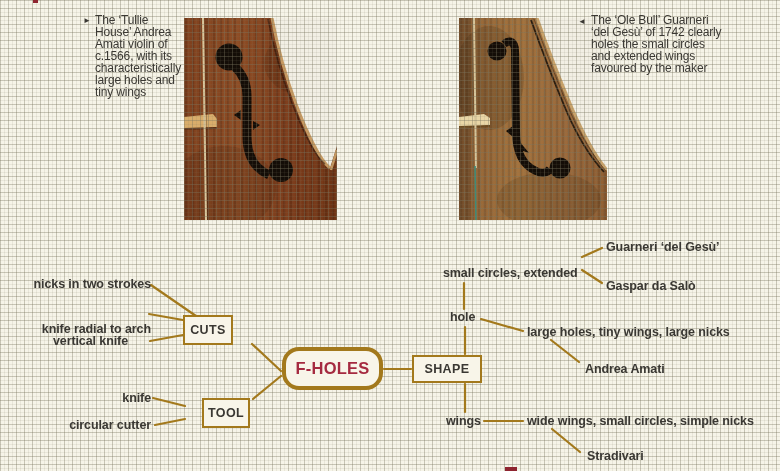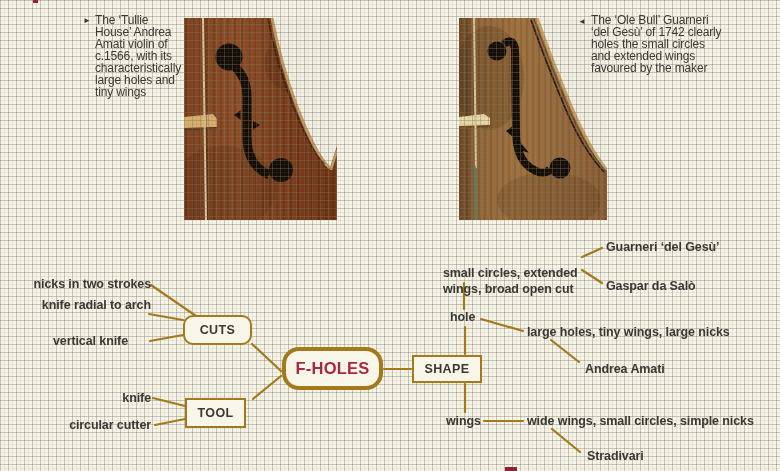--- a/index.html
+++ b/index.html
@@ -158,37 +158,36 @@
       <line x1="582" y1="257" x2="602" y2="248"></line>
       <line x1="582" y1="270" x2="602" y2="283"></line>
       <line x1="481" y1="319" x2="523" y2="331"></line>
       <line x1="551" y1="340" x2="579" y2="362"></line>
       <line x1="465" y1="384" x2="465" y2="412"></line>
       <line x1="484" y1="421" x2="523" y2="421"></line>
       <line x1="552" y1="429" x2="580" y2="452"></line>
     </svg>
 
     <div class="nodebox center-box" style="left:282px;top:347px;width:101px;height:43px;">F-HOLES</div>
-    <div class="nodebox" style="left:183px;top:315px;width:69px;height:30px;border-radius:10px;">CUTS</div>
-    <div class="nodebox" style="left:185px;top:398px;width:61px;height:30px;">TOOL</div>
+    <div class="nodebox" style="left:183px;top:315px;width:50px;height:30px;">CUTS</div>
+    <div class="nodebox" style="left:202px;top:398px;width:48px;height:30px;">TOOL</div>
     <div class="nodebox" style="left:412px;top:355px;width:70px;height:28px;">SHAPE</div>
 
     <div class="lbl" style="right:629px;top:277px;">nicks in two strokes</div>
-    <div class="lbl" style="right:629px;top:298px;">knife radial to arch</div>
+    <div class="lbl" style="right:629px;top:322px;">knife radial to arch</div>
     <div class="lbl" style="right:652px;top:334px;">vertical knife</div>
 
     <div class="lbl" style="right:629px;top:391px;margin-left:12px;">knife</div>
     <div class="lbl" style="right:629px;top:418px;">circular cutter</div>
 
     <div class="lbl" style="left:450px;top:310px;">hole</div>
     <div class="lbl" style="left:446px;top:414px;">wings</div>
 
     <div class="lbl" style="left:443px;top:247px;line-height:16px;margin-top:18px;">
       <div>small circles, extended</div>
-      <div>wings, broad open cut</div>
     </div>
     <div class="lbl" style="left:606px;top:240px;">Guarneri ‘del Gesù’</div>
     <div class="lbl" style="left:606px;top:279px;">Gaspar da Salò</div>
 
     <div class="lbl" style="left:527px;top:325px;">large holes, tiny wings, large nicks</div>
     <div class="lbl" style="left:585px;top:362px;">Andrea Amati</div>
 
     <div class="lbl" style="left:527px;top:414px;">wide wings, small circles, simple nicks</div>
     <div class="lbl" style="left:587px;top:449px;">Stradivari</div>
 

